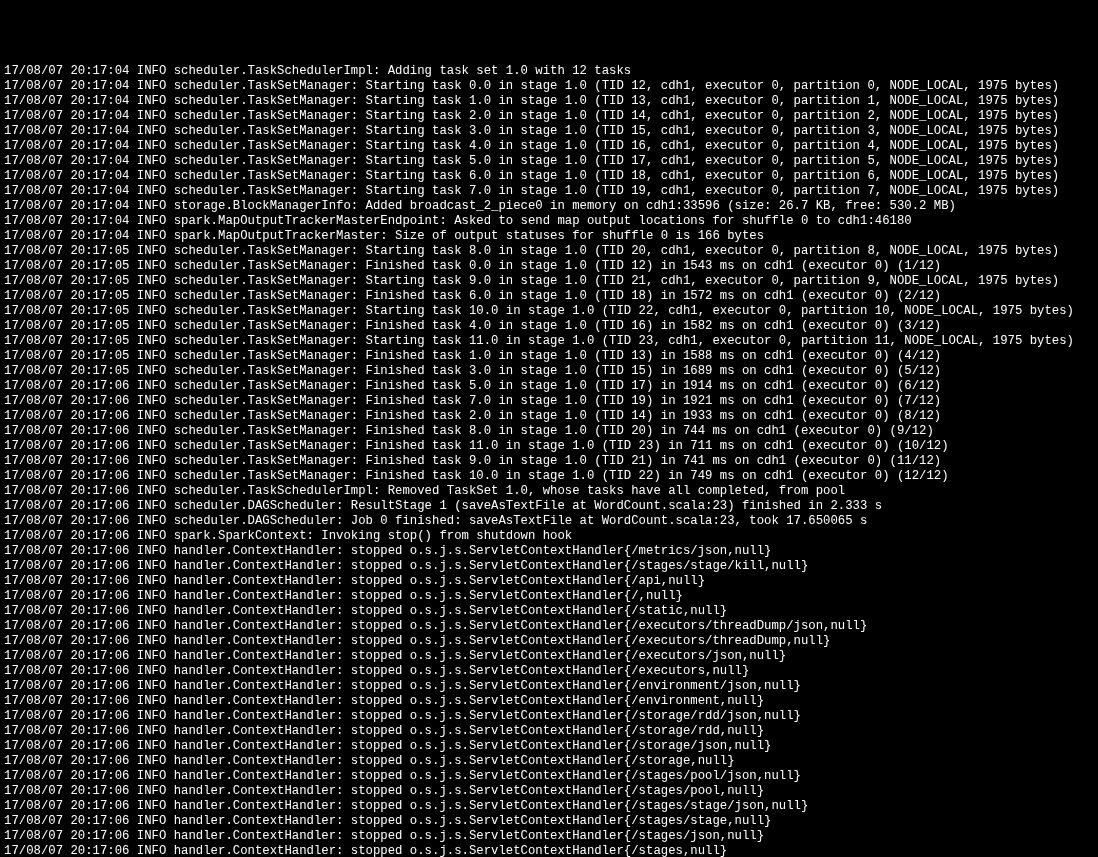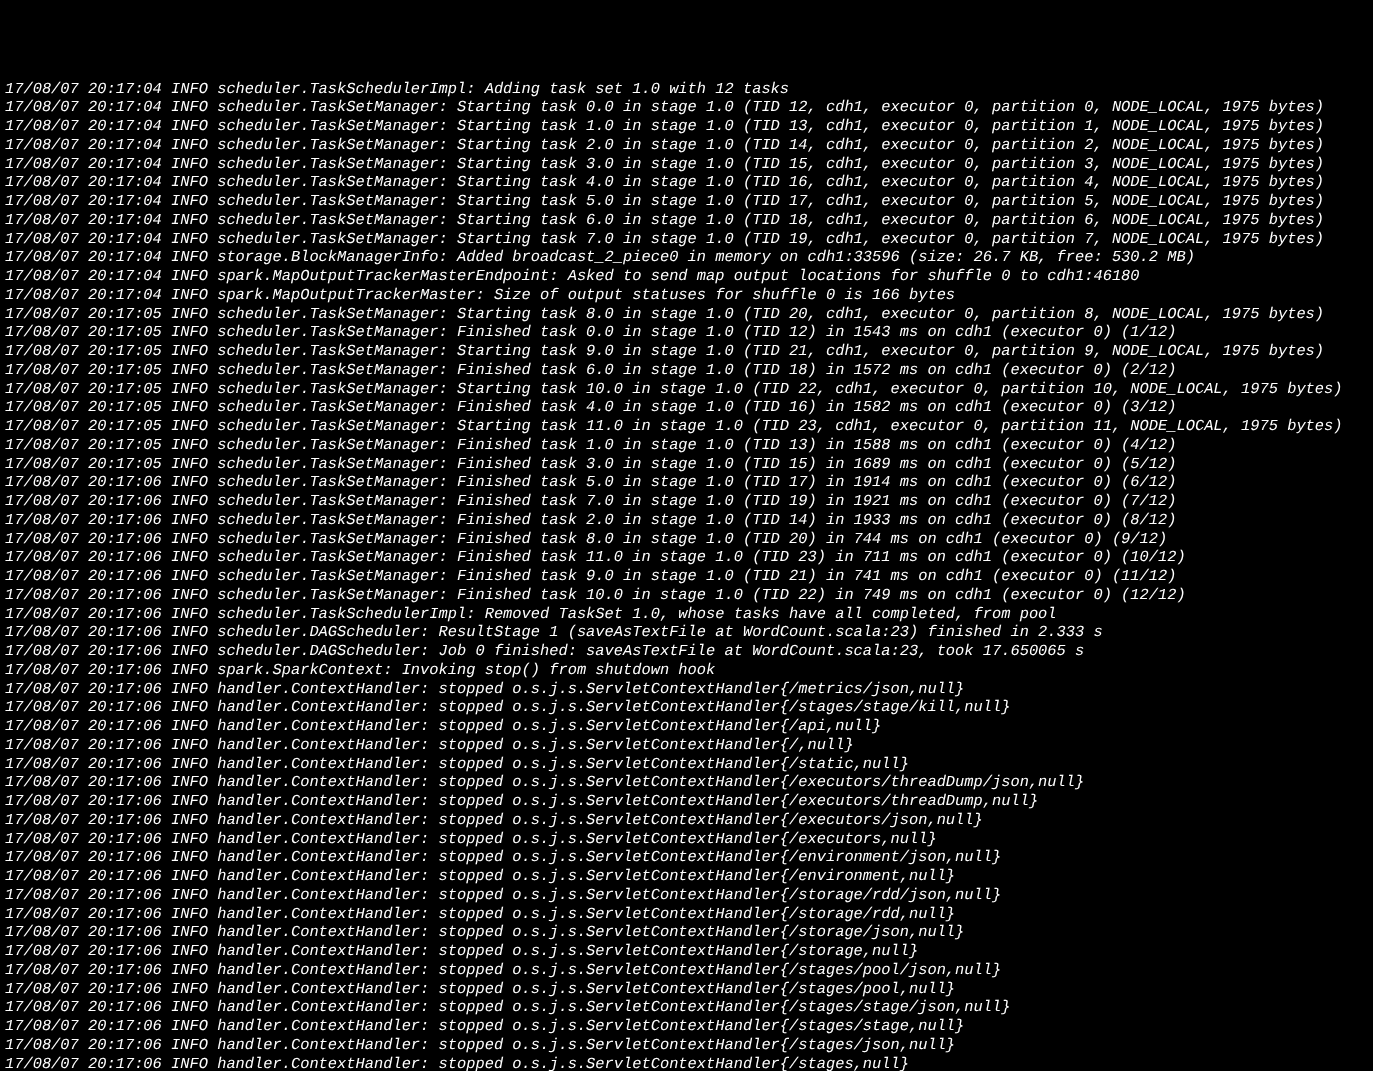--- a/index.html
+++ b/index.html
@@ -8,21 +8,20 @@
       font-family: "Courier New", Courier, monospace;
       font-size: 12.3px;
       line-height: 15px;
       margin: 0;
       padding: 4px;
       white-space: pre;
       overflow: hidden;
     }
     .log-line {
       display: block;
-      font-style: italic;
     }
   </style>
 </head>
 <body>
 
 
 
 <div id="terminal"><span class="log-line">17/08/07 20:17:04 INFO scheduler.TaskSchedulerImpl: Adding task set 1.0 with 12 tasks</span><span class="log-line">17/08/07 20:17:04 INFO scheduler.TaskSetManager: Starting task 0.0 in stage 1.0 (TID 12, cdh1, executor 0, partition 0, NODE_LOCAL, 1975 bytes)</span><span class="log-line">17/08/07 20:17:04 INFO scheduler.TaskSetManager: Starting task 1.0 in stage 1.0 (TID 13, cdh1, executor 0, partition 1, NODE_LOCAL, 1975 bytes)</span><span class="log-line">17/08/07 20:17:04 INFO scheduler.TaskSetManager: Starting task 2.0 in stage 1.0 (TID 14, cdh1, executor 0, partition 2, NODE_LOCAL, 1975 bytes)</span><span class="log-line">17/08/07 20:17:04 INFO scheduler.TaskSetManager: Starting task 3.0 in stage 1.0 (TID 15, cdh1, executor 0, partition 3, NODE_LOCAL, 1975 bytes)</span><span class="log-line">17/08/07 20:17:04 INFO scheduler.TaskSetManager: Starting task 4.0 in stage 1.0 (TID 16, cdh1, executor 0, partition 4, NODE_LOCAL, 1975 bytes)</span><span class="log-line">17/08/07 20:17:04 INFO scheduler.TaskSetManager: Starting task 5.0 in stage 1.0 (TID 17, cdh1, executor 0, partition 5, NODE_LOCAL, 1975 bytes)</span><span class="log-line">17/08/07 20:17:04 INFO scheduler.TaskSetManager: Starting task 6.0 in stage 1.0 (TID 18, cdh1, executor 0, partition 6, NODE_LOCAL, 1975 bytes)</span><span class="log-line">17/08/07 20:17:04 INFO scheduler.TaskSetManager: Starting task 7.0 in stage 1.0 (TID 19, cdh1, executor 0, partition 7, NODE_LOCAL, 1975 bytes)</span><span class="log-line">17/08/07 20:17:04 INFO storage.BlockManagerInfo: Added broadcast_2_piece0 in memory on cdh1:33596 (size: 26.7 KB, free: 530.2 MB)</span><span class="log-line">17/08/07 20:17:04 INFO spark.MapOutputTrackerMasterEndpoint: Asked to send map output locations for shuffle 0 to cdh1:46180</span><span class="log-line">17/08/07 20:17:04 INFO spark.MapOutputTrackerMaster: Size of output statuses for shuffle 0 is 166 bytes</span><span class="log-line">17/08/07 20:17:05 INFO scheduler.TaskSetManager: Starting task 8.0 in stage 1.0 (TID 20, cdh1, executor 0, partition 8, NODE_LOCAL, 1975 bytes)</span><span class="log-line">17/08/07 20:17:05 INFO scheduler.TaskSetManager: Finished task 0.0 in stage 1.0 (TID 12) in 1543 ms on cdh1 (executor 0) (1/12)</span><span class="log-line">17/08/07 20:17:05 INFO scheduler.TaskSetManager: Starting task 9.0 in stage 1.0 (TID 21, cdh1, executor 0, partition 9, NODE_LOCAL, 1975 bytes)</span><span class="log-line">17/08/07 20:17:05 INFO scheduler.TaskSetManager: Finished task 6.0 in stage 1.0 (TID 18) in 1572 ms on cdh1 (executor 0) (2/12)</span><span class="log-line">17/08/07 20:17:05 INFO scheduler.TaskSetManager: Starting task 10.0 in stage 1.0 (TID 22, cdh1, executor 0, partition 10, NODE_LOCAL, 1975 bytes)</span><span class="log-line">17/08/07 20:17:05 INFO scheduler.TaskSetManager: Finished task 4.0 in stage 1.0 (TID 16) in 1582 ms on cdh1 (executor 0) (3/12)</span><span class="log-line">17/08/07 20:17:05 INFO scheduler.TaskSetManager: Starting task 11.0 in stage 1.0 (TID 23, cdh1, executor 0, partition 11, NODE_LOCAL, 1975 bytes)</span><span class="log-line">17/08/07 20:17:05 INFO scheduler.TaskSetManager: Finished task 1.0 in stage 1.0 (TID 13) in 1588 ms on cdh1 (executor 0) (4/12)</span><span class="log-line">17/08/07 20:17:05 INFO scheduler.TaskSetManager: Finished task 3.0 in stage 1.0 (TID 15) in 1689 ms on cdh1 (executor 0) (5/12)</span><span class="log-line">17/08/07 20:17:06 INFO scheduler.TaskSetManager: Finished task 5.0 in stage 1.0 (TID 17) in 1914 ms on cdh1 (executor 0) (6/12)</span><span class="log-line">17/08/07 20:17:06 INFO scheduler.TaskSetManager: Finished task 7.0 in stage 1.0 (TID 19) in 1921 ms on cdh1 (executor 0) (7/12)</span><span class="log-line">17/08/07 20:17:06 INFO scheduler.TaskSetManager: Finished task 2.0 in stage 1.0 (TID 14) in 1933 ms on cdh1 (executor 0) (8/12)</span><span class="log-line">17/08/07 20:17:06 INFO scheduler.TaskSetManager: Finished task 8.0 in stage 1.0 (TID 20) in 744 ms on cdh1 (executor 0) (9/12)</span><span class="log-line">17/08/07 20:17:06 INFO scheduler.TaskSetManager: Finished task 11.0 in stage 1.0 (TID 23) in 711 ms on cdh1 (executor 0) (10/12)</span><span class="log-line">17/08/07 20:17:06 INFO scheduler.TaskSetManager: Finished task 9.0 in stage 1.0 (TID 21) in 741 ms on cdh1 (executor 0) (11/12)</span><span class="log-line">17/08/07 20:17:06 INFO scheduler.TaskSetManager: Finished task 10.0 in stage 1.0 (TID 22) in 749 ms on cdh1 (executor 0) (12/12)</span><span class="log-line">17/08/07 20:17:06 INFO scheduler.TaskSchedulerImpl: Removed TaskSet 1.0, whose tasks have all completed, from pool</span><span class="log-line">17/08/07 20:17:06 INFO scheduler.DAGScheduler: ResultStage 1 (saveAsTextFile at WordCount.scala:23) finished in 2.333 s</span><span class="log-line">17/08/07 20:17:06 INFO scheduler.DAGScheduler: Job 0 finished: saveAsTextFile at WordCount.scala:23, took 17.650065 s</span><span class="log-line">17/08/07 20:17:06 INFO spark.SparkContext: Invoking stop() from shutdown hook</span><span class="log-line">17/08/07 20:17:06 INFO handler.ContextHandler: stopped o.s.j.s.ServletContextHandler{/metrics/json,null}</span><span class="log-line">17/08/07 20:17:06 INFO handler.ContextHandler: stopped o.s.j.s.ServletContextHandler{/stages/stage/kill,null}</span><span class="log-line">17/08/07 20:17:06 INFO handler.ContextHandler: stopped o.s.j.s.ServletContextHandler{/api,null}</span><span class="log-line">17/08/07 20:17:06 INFO handler.ContextHandler: stopped o.s.j.s.ServletContextHandler{/,null}</span><span class="log-line">17/08/07 20:17:06 INFO handler.ContextHandler: stopped o.s.j.s.ServletContextHandler{/static,null}</span><span class="log-line">17/08/07 20:17:06 INFO handler.ContextHandler: stopped o.s.j.s.ServletContextHandler{/executors/threadDump/json,null}</span><span class="log-line">17/08/07 20:17:06 INFO handler.ContextHandler: stopped o.s.j.s.ServletContextHandler{/executors/threadDump,null}</span><span class="log-line">17/08/07 20:17:06 INFO handler.ContextHandler: stopped o.s.j.s.ServletContextHandler{/executors/json,null}</span><span class="log-line">17/08/07 20:17:06 INFO handler.ContextHandler: stopped o.s.j.s.ServletContextHandler{/executors,null}</span><span class="log-line">17/08/07 20:17:06 INFO handler.ContextHandler: stopped o.s.j.s.ServletContextHandler{/environment/json,null}</span><span class="log-line">17/08/07 20:17:06 INFO handler.ContextHandler: stopped o.s.j.s.ServletContextHandler{/environment,null}</span><span class="log-line">17/08/07 20:17:06 INFO handler.ContextHandler: stopped o.s.j.s.ServletContextHandler{/storage/rdd/json,null}</span><span class="log-line">17/08/07 20:17:06 INFO handler.ContextHandler: stopped o.s.j.s.ServletContextHandler{/storage/rdd,null}</span><span class="log-line">17/08/07 20:17:06 INFO handler.ContextHandler: stopped o.s.j.s.ServletContextHandler{/storage/json,null}</span><span class="log-line">17/08/07 20:17:06 INFO handler.ContextHandler: stopped o.s.j.s.ServletContextHandler{/storage,null}</span><span class="log-line">17/08/07 20:17:06 INFO handler.ContextHandler: stopped o.s.j.s.ServletContextHandler{/stages/pool/json,null}</span><span class="log-line">17/08/07 20:17:06 INFO handler.ContextHandler: stopped o.s.j.s.ServletContextHandler{/stages/pool,null}</span><span class="log-line">17/08/07 20:17:06 INFO handler.ContextHandler: stopped o.s.j.s.ServletContextHandler{/stages/stage/json,null}</span><span class="log-line">17/08/07 20:17:06 INFO handler.ContextHandler: stopped o.s.j.s.ServletContextHandler{/stages/stage,null}</span><span class="log-line">17/08/07 20:17:06 INFO handler.ContextHandler: stopped o.s.j.s.ServletContextHandler{/stages/json,null}</span><span class="log-line">17/08/07 20:17:06 INFO handler.ContextHandler: stopped o.s.j.s.ServletContextHandler{/stages,null}</span></div>
 
 

